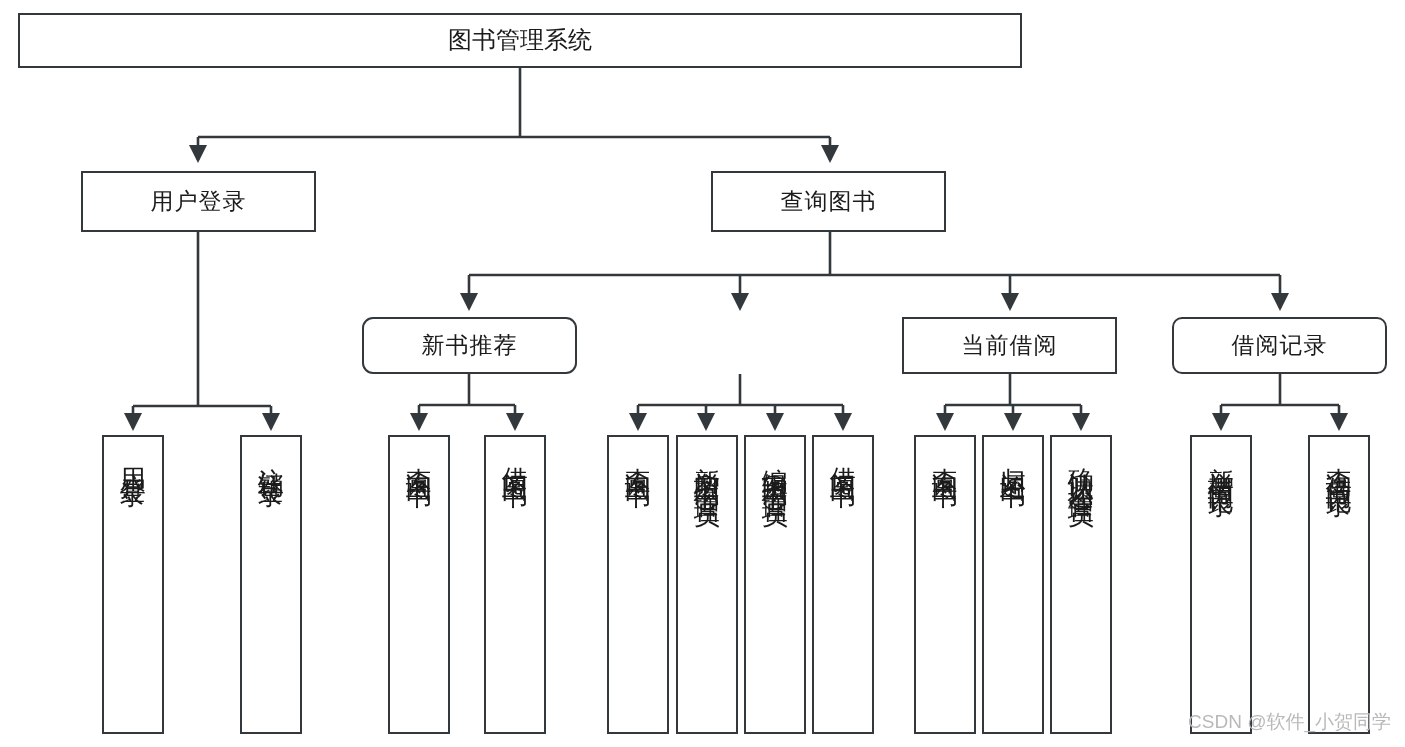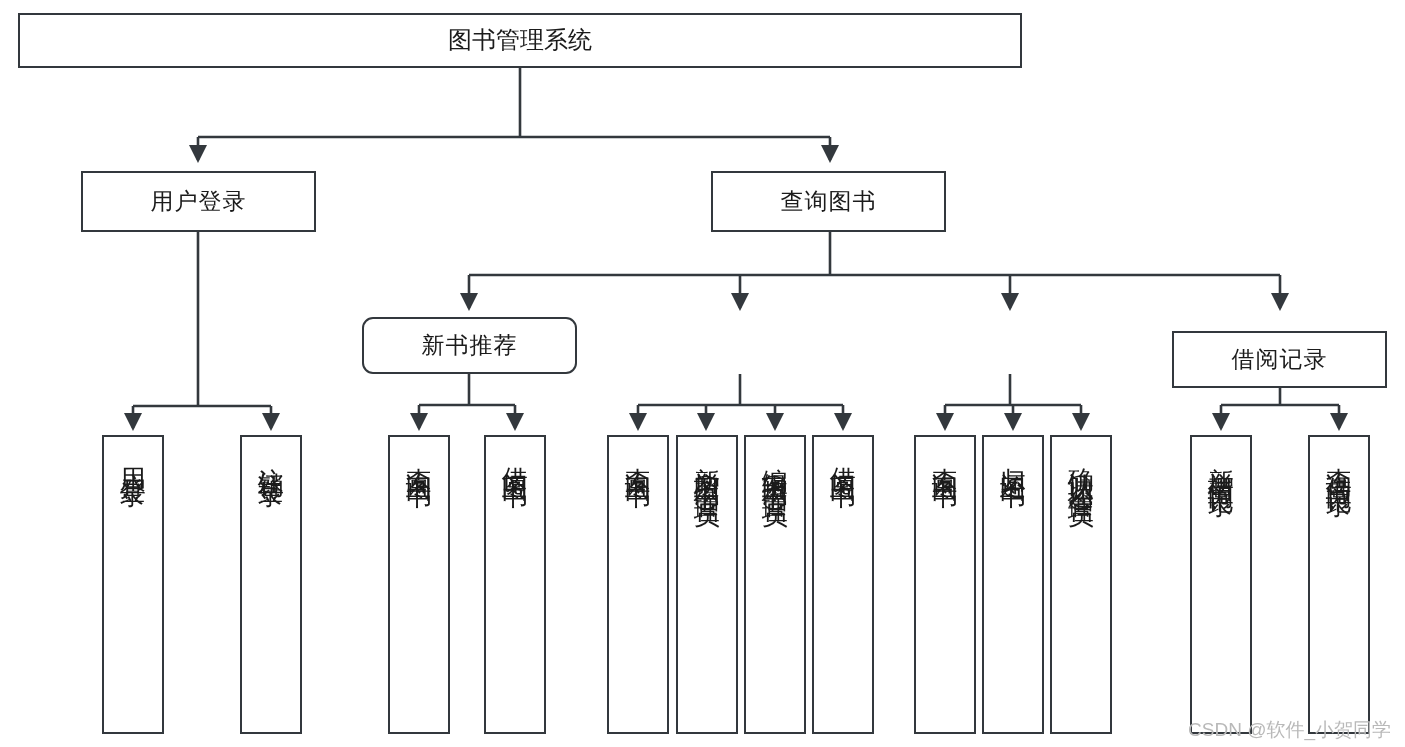--- a/index.html
+++ b/index.html
@@ -57,21 +57,21 @@
     writing-mode: vertical-rl;
     text-orientation: upright;
     line-height: 1.02;
     letter-spacing: 5px;
     white-space: nowrap;
     display: block;
   }
   .watermark {
     position: absolute;
     right: 14px;
-    bottom: 4px;
+    bottom: 12px;
     font-size: 19px;
     color: #b9b9b9;
     white-space: nowrap;
     font-family: "Liberation Sans", "DejaVu Sans", sans-serif;
   }
 </style>
 </head>
 <body>
 
 <div id="canvas">
@@ -133,21 +133,24 @@
   <div class="node h" style="left:81px; top:171px; width:235px; height:61px;">
     <span>用户登录</span>
   </div>
   <div class="node h" style="left:711px; top:171px; width:235px; height:61px;">
     <span>查询图书</span>
   </div>
 
   <div class="node h" style="left:362px; top:317px; width:215px; height:57px;border-radius:11px;">
     <span>新书推荐</span>
   </div>
-  <div class="node h" style="left:1172px; top:331px; width:215px; height:57px;">
+  <div class="node h" style="left:902px; top:317px; width:215px; height:57px;">
+    <span>当前借阅</span>
+  </div>
+  <div class="node h" style="left:1172px; top:317px; width:215px; height:57px;border-radius:10px;">
     <span>借阅记录</span>
   </div>
 
   <div class="node v" style="left:102px; top:435px; width:62px; height:299px;">
     <span class="vtext">用户登录</span>
   </div>
   <div class="node v" style="left:240px; top:435px; width:62px; height:299px;">
     <span class="vtext">注销登录</span>
   </div>
 

